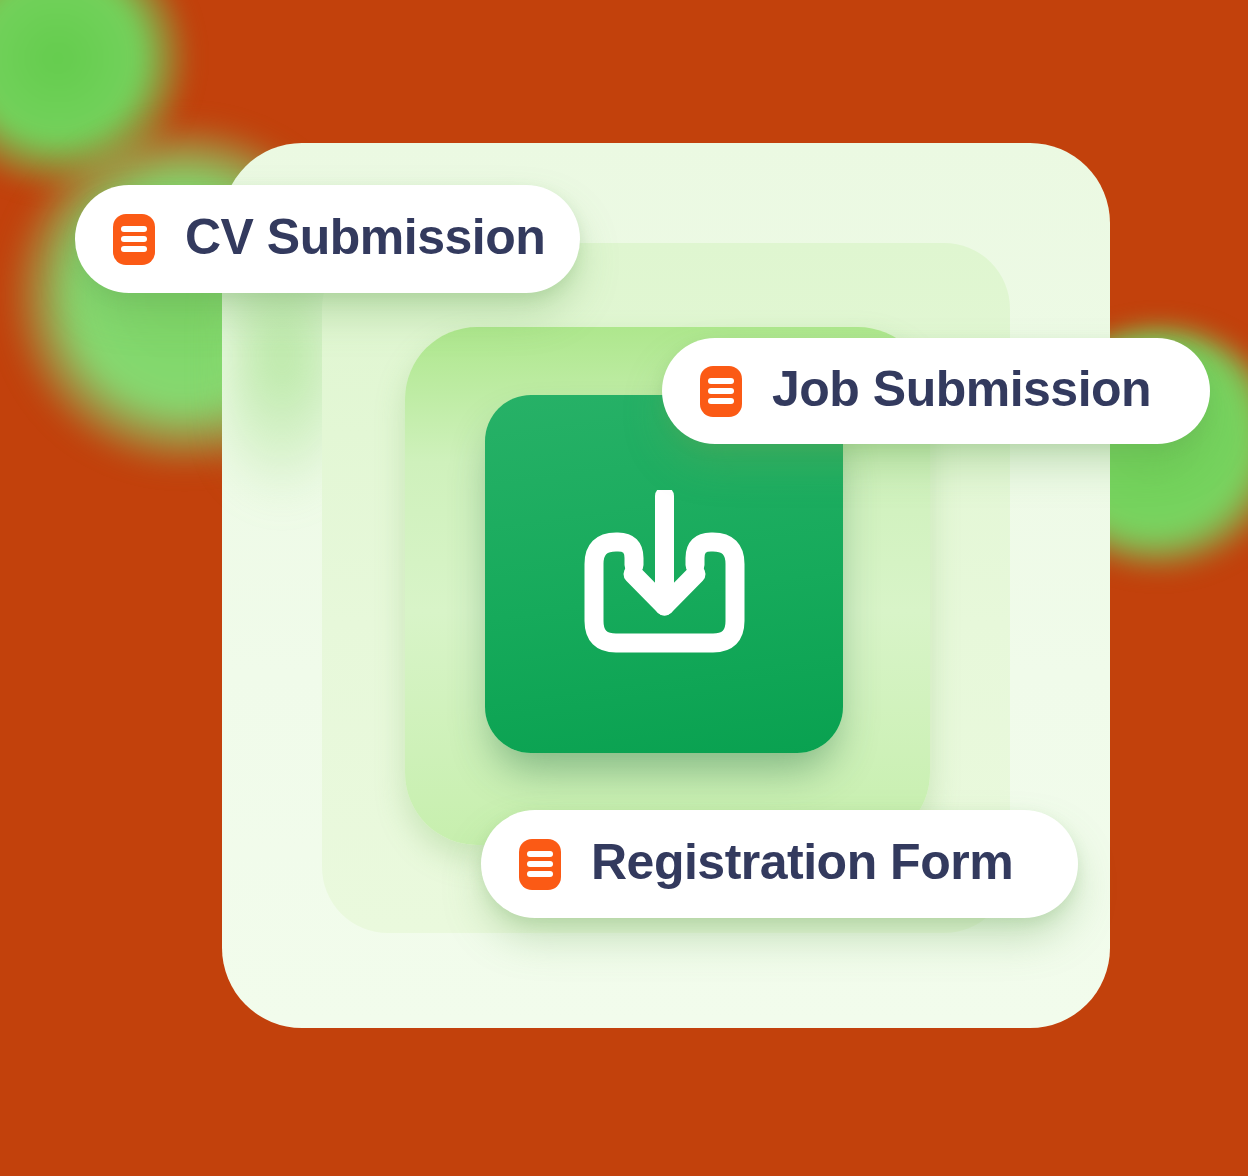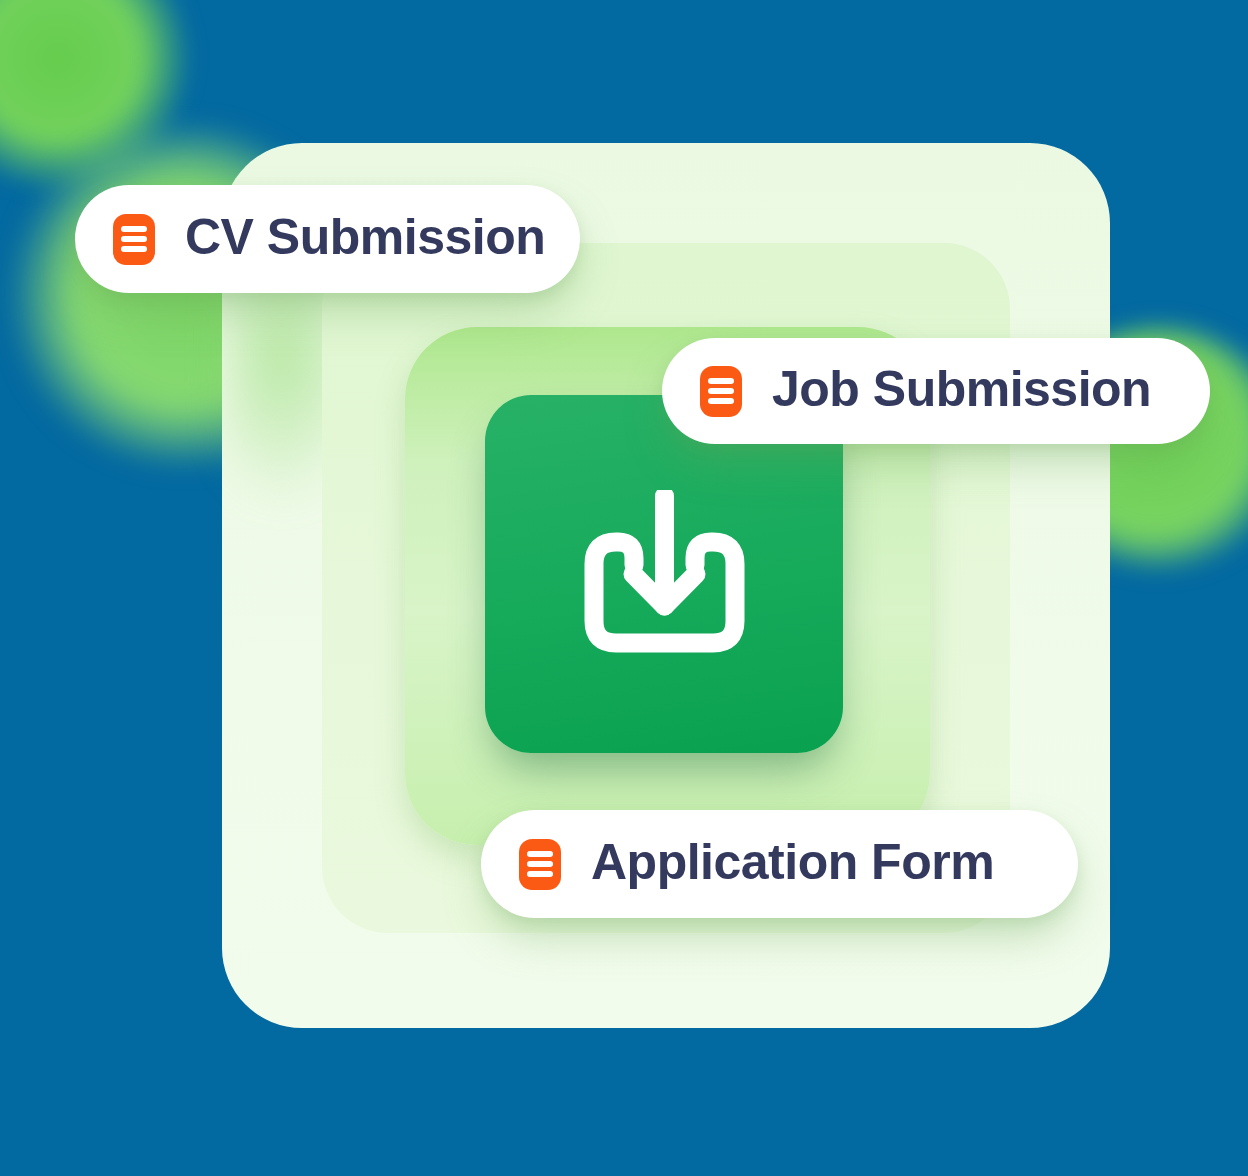--- a/index.html
+++ b/index.html
@@ -1,17 +1,17 @@
 <!DOCTYPE html>
 <html><head>
 <meta charset="utf-8">
 <style>
   html,body{margin:0;padding:0;background:#ffffff;}
   body{width:1248px;height:1176px;overflow:hidden;font-family:"Liberation Sans",sans-serif;}
-  .stage{position:relative;width:1248px;height:1176px;background:#0369a1;}
+  .stage{position:relative;width:1248px;height:1176px;background:#c2410c;}
 
   
   .blob{position:absolute;border-radius:50%;z-index:1;}
   .blob-corner{left:-78px;top:-78px;width:272px;height:272px;
     background:radial-gradient(circle,#64cc4d 0%,#73d25c 42%,rgba(125,213,100,0) 70%);
     filter:blur(10px);}
   .blob-left{left:12px;top:128px;width:345px;height:335px;
     background:radial-gradient(circle,#7cd565 0%,#86d971 46%,rgba(134,217,113,0) 74%);
     filter:blur(14px);}
   .blob-right{left:1032px;top:328px;width:255px;height:240px;
@@ -91,16 +91,16 @@
     </div>
     <div class="pill-label">Job Submission</div>
   </div>
 
   <div class="pill pill-reg">
     <div class="doc-icon">
       <div class="line"></div>
       <div class="line"></div>
       <div class="line"></div>
     </div>
-    <div class="pill-label">Application Form</div>
+    <div class="pill-label">Registration Form</div>
   </div>
 
 </div>
 
 </body></html>

